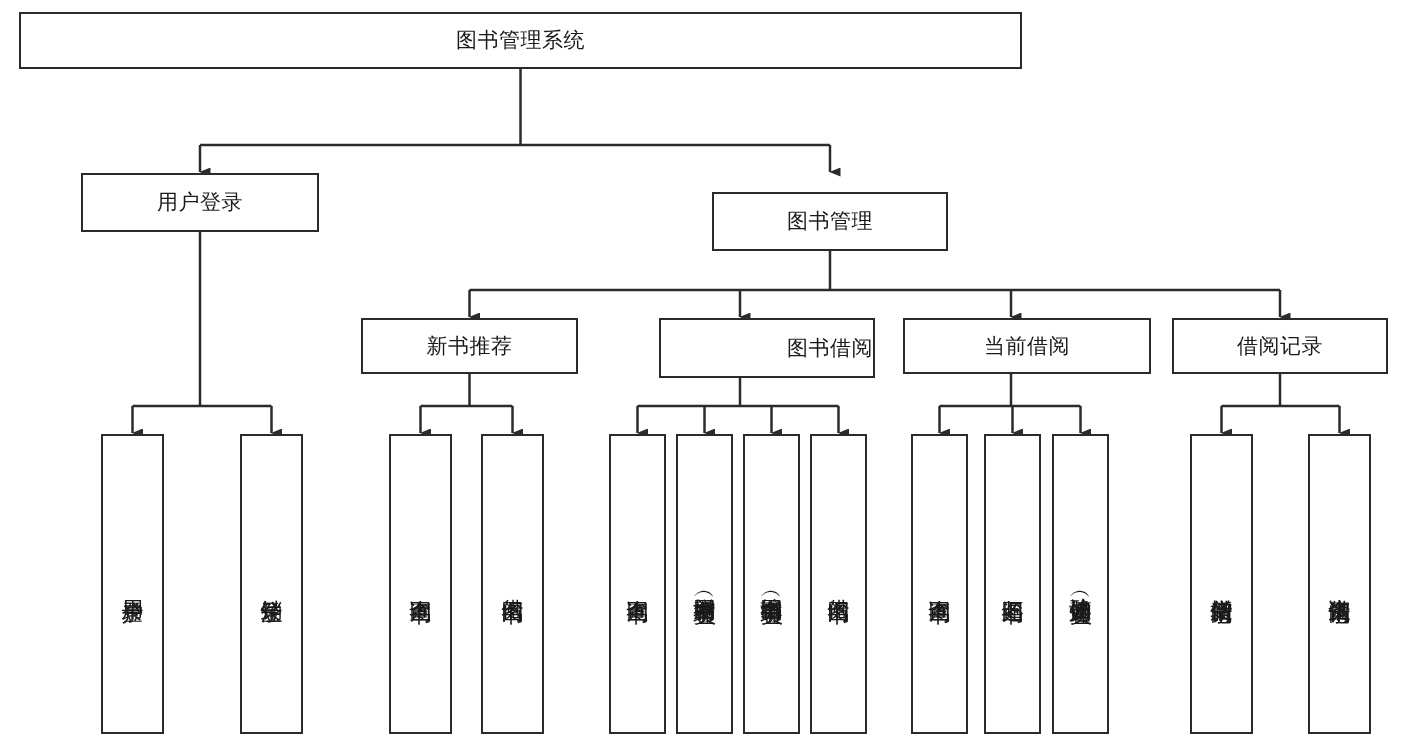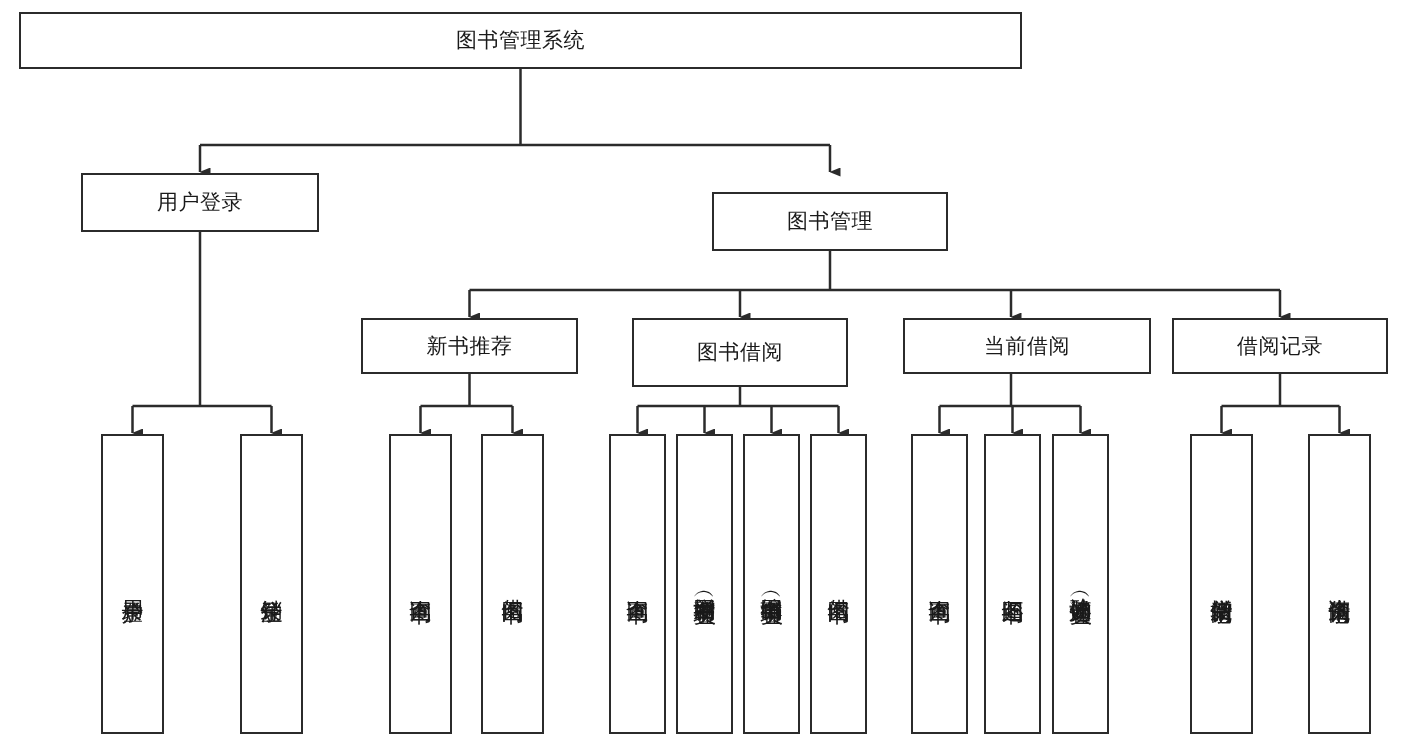--- a/index.html
+++ b/index.html
@@ -122,21 +122,21 @@
       </div>
       <div class="node horiz" style="left: 81px; top: 173px; width: 238px; height: 59px;">
         <span class="node-label">用户登录</span>
       </div>
       <div class="node horiz" style="left: 712px; top: 165px; width: 236px; height: 59px; margin-top: 27px;">
         <span class="node-label">图书管理</span>
       </div>
       <div class="node horiz" style="left: 361px; top: 318px; width: 217px; height: 56px;">
         <span class="node-label">新书推荐</span>
       </div>
-      <div class="node horiz" style="left: 632px; top: 318px; width: 216px; height: 69px;">
+      <div class="node horiz" style="left: 659px; top: 318px; width: 216px; height: 60px; justify-content: flex-end;">
         <span class="node-label">图书借阅</span>
       </div>
       <div class="node horiz" style="left: 903px; top: 318px; width: 248px; height: 56px;">
         <span class="node-label">当前借阅</span>
       </div>
       <div class="node horiz" style="left: 1172px; top: 318px; width: 216px; height: 56px;">
         <span class="node-label">借阅记录</span>
       </div>
       <div class="node vert" style="left: 101px; top: 434px; width: 63px; height: 300px;">
         <span class="node-label">用户登录</span>

